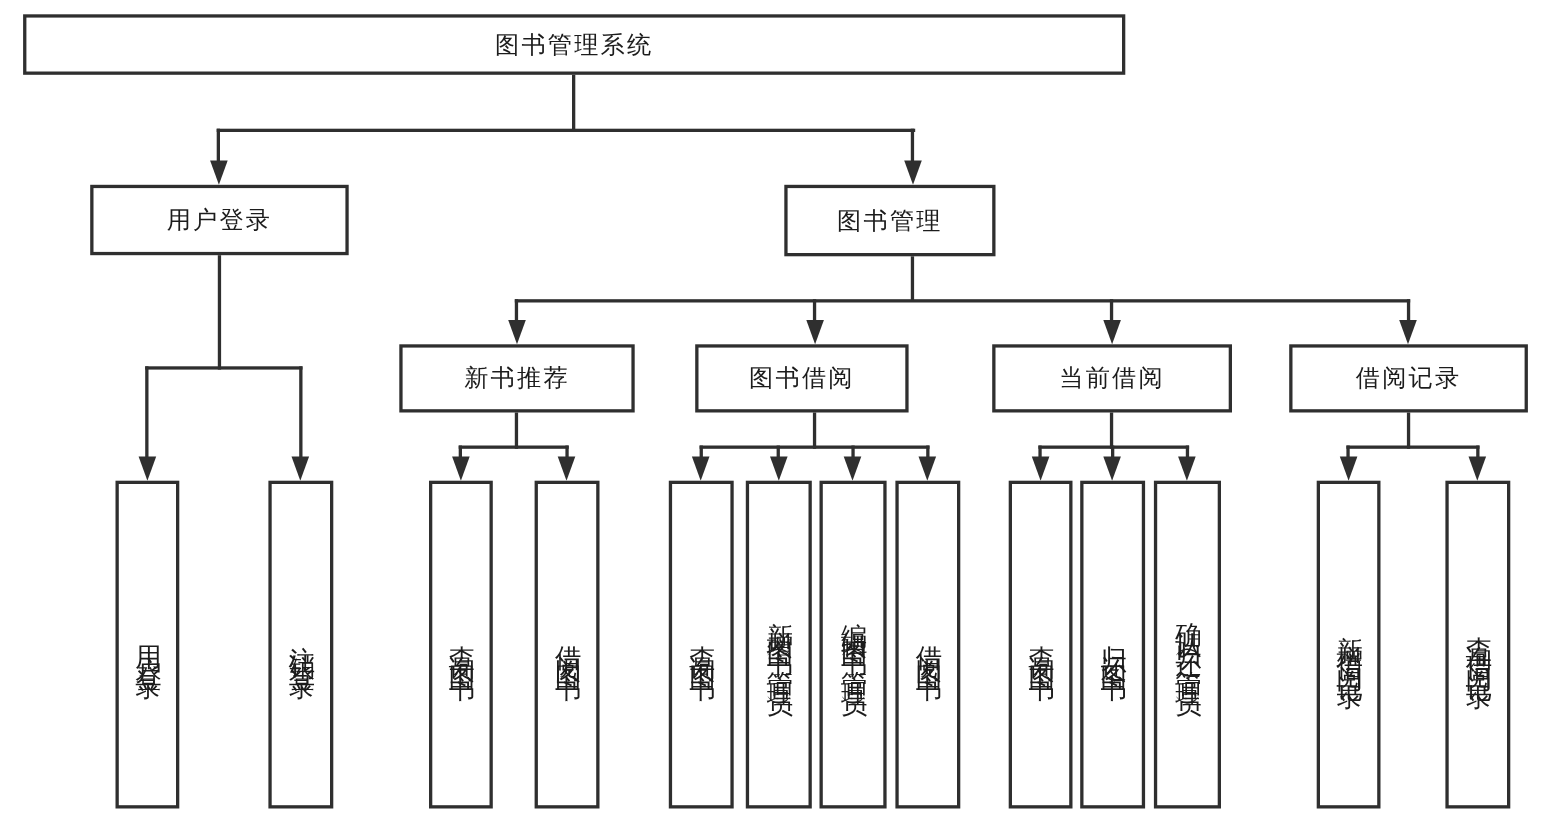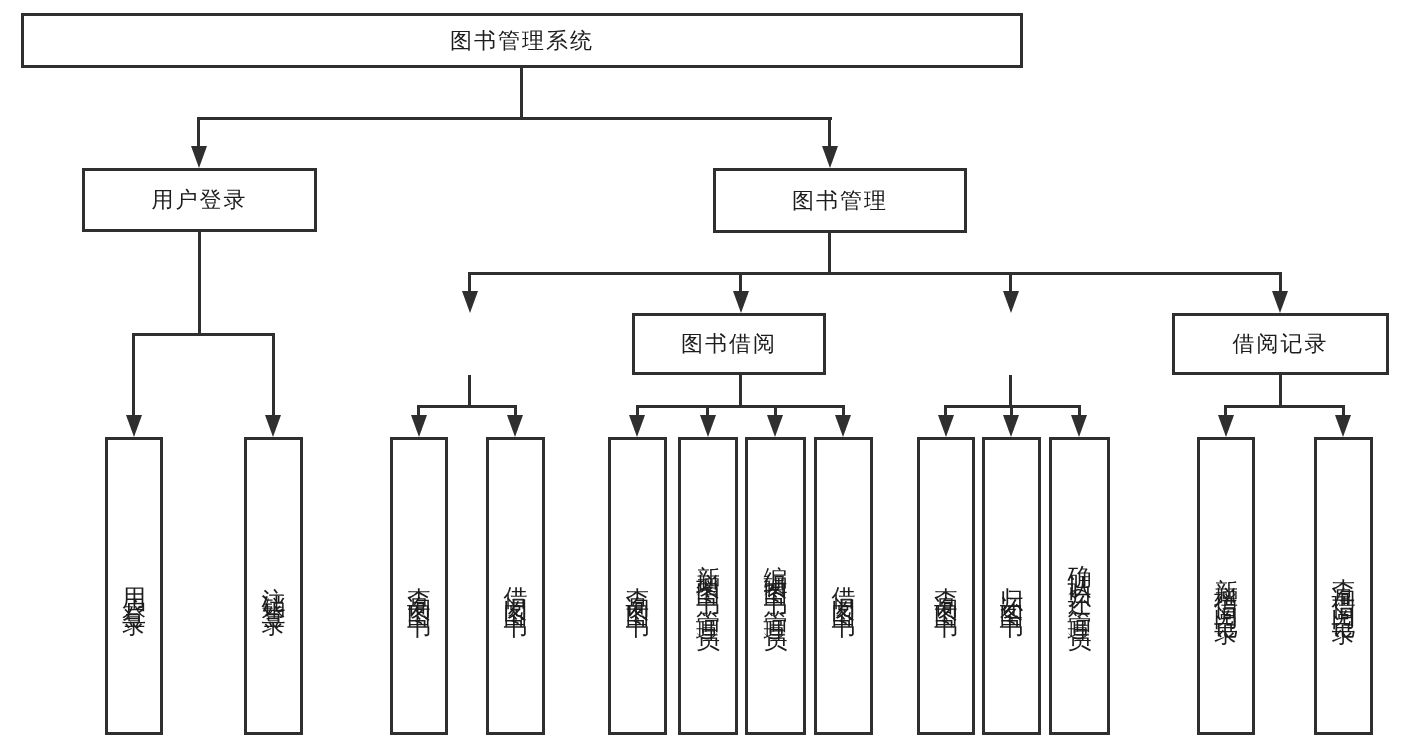--- a/index.html
+++ b/index.html
@@ -63,21 +63,21 @@
   <div class="vline" style="left:520px;top:68px;width:3px;height:50px"></div>
   <div class="hline" style="left:197px;top:117px;width:635px;height:3px"></div>
   <div class="vline" style="left:197px;top:117px;width:3px;height:33px"></div>
   <div class="arrow" style="left:191px;top:146px"></div>
   <div class="vline" style="left:828px;top:117px;width:3px;height:33px"></div>
   <div class="arrow" style="left:822px;top:146px"></div>
 
   <div class="box" style="left:82px;top:168px;width:235px;height:64px">
     <span>用户登录</span>
   </div>
-  <div class="box" style="left:713px;top:168px;width:254px;height:65px">
+  <div class="box" style="left:713px;top:168px;width:192px;height:65px">
     <span>图书管理</span>
   </div>
 
   <div class="vline" style="left:198px;top:232px;width:3px;height:104px"></div>
   <div class="hline" style="left:132px;top:333px;width:143px;height:3px"></div>
   <div class="vline" style="left:132px;top:333px;width:3px;height:85px"></div>
   <div class="arrow" style="left:126px;top:415px"></div>
   <div class="vline" style="left:272px;top:333px;width:3px;height:85px"></div>
   <div class="arrow" style="left:265px;top:415px"></div>
 
@@ -85,22 +85,28 @@
   <div class="hline" style="left:468px;top:272px;width:814px;height:3px"></div>
   <div class="vline" style="left:468px;top:272px;width:3px;height:23px"></div>
   <div class="arrow" style="left:462px;top:291px"></div>
   <div class="vline" style="left:739px;top:272px;width:3px;height:23px"></div>
   <div class="arrow" style="left:733px;top:291px"></div>
   <div class="vline" style="left:1009px;top:272px;width:3px;height:23px"></div>
   <div class="arrow" style="left:1003px;top:291px"></div>
   <div class="vline" style="left:1279px;top:272px;width:3px;height:23px"></div>
   <div class="arrow" style="left:1272px;top:291px"></div>
 
+  <div class="box" style="left:363px;top:313px;width:214px;height:62px">
+    <span>新书推荐</span>
+  </div>
   <div class="box" style="left:632px;top:313px;width:194px;height:62px">
     <span>图书借阅</span>
+  </div>
+  <div class="box" style="left:902px;top:313px;width:218px;height:62px">
+    <span>当前借阅</span>
   </div>
   <div class="box" style="left:1172px;top:313px;width:217px;height:62px">
     <span>借阅记录</span>
   </div>
 
   <div class="vline" style="left:468px;top:375px;width:3px;height:33px"></div>
   <div class="hline" style="left:417px;top:405px;width:100px;height:3px"></div>
   <div class="vline" style="left:417px;top:405px;width:3px;height:15px"></div>
   <div class="arrow" style="left:411px;top:415px"></div>
   <div class="vline" style="left:514px;top:405px;width:3px;height:15px"></div>

